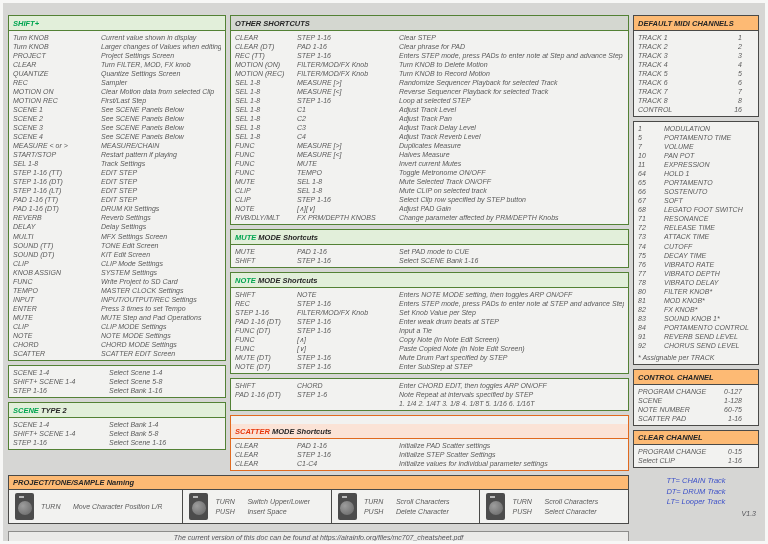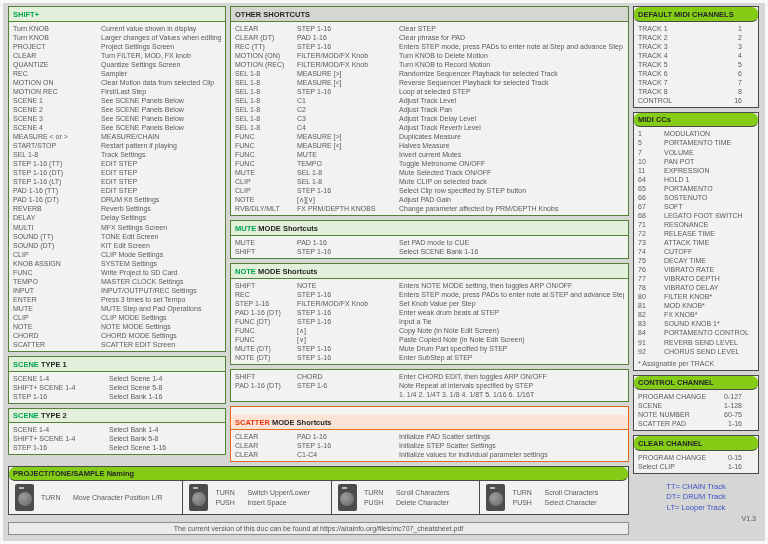--- a/index.html
+++ b/index.html
@@ -8,37 +8,38 @@
     background:#d6d6d4;
     border:3px solid #f7f7f6;
     font-family:"Liberation Sans", sans-serif;
     color:#5a5a5a;
   }
   .page {
     display:grid;
     grid-template-columns:218px 399px 126px;
     grid-template-rows:auto auto auto 1fr;
     column-gap:4px;
-    padding:3px 5px;
+    padding:12px 5px;
     height:100%;
+    font-style:italic;
   }
   .col { display:flex; flex-direction:column; min-width:0; }
   .col-left { grid-column:1; grid-row:1; }
   .col-mid  { grid-column:2; grid-row:1; }
   .col-right{ grid-column:3; grid-row:1 / span 4; }
   .naming-area { grid-column:1 / span 2; grid-row:2; }
   .footer-area { grid-column:1 / span 2; grid-row:3; margin-top:3px; }
 
   .panel { background:#f2f2f0; border:1.5px solid #538135; margin-bottom:4px; }
   .panel.gray   { border-color:#4a4a48; }
   .panel.orange { border-color:#e06a1f; }
 
   .hd { font-size:7.5px; font-weight:bold; color:#262626; padding:2.5px 4px 2px;
         border-bottom:1.5px solid #538135; background:#e2efda; white-space:nowrap; }
-  .panel.gray .hd   { border-bottom-color:#4a4a48; background:#84cc16;border-radius:6px; }
+  .panel.gray .hd   { border-bottom-color:#4a4a48; background:#fdba74; }
   .panel.orange .hd { border-bottom-color:#e06a1f; background:#fbe3d6;margin-top:8px; }
   .panel.midhead .hd{ background:#d4d7d0; }
   .accent-green { color:#00a550; }
   .accent-red   { color:#e8380d; }
 
   .rows { padding:2px 0 2px; }
   .row { display:flex; line-height:9.05px; font-size:7px; white-space:nowrap;
          padding:0 4px; overflow:hidden; }
   .row .k    { flex:0 0 88px; overflow:hidden; }
   .row .a    { flex:0 0 62px; overflow:hidden; }
@@ -265,23 +266,20 @@
           </div>
 
           <div class="row">
             <span class="k">SCATTER</span>
             <span class="desc">SCATTER EDIT Screen</span>
           </div>
         </div>
     </section>
 
     <section class="panel">
-      <div class="hd">
-        <span class="accent-green">SCENE</span><span> TYPE 1</span>
-      </div>
       <div class="rows">
 
           <div class="row">
             <span class="sk">SCENE 1-4</span>
             <span class="desc">Select Scene 1-4</span>
           </div>
 
           <div class="row">
             <span class="sk">SHIFT+ SCENE 1-4</span>
             <span class="desc">Select Scene 5-8</span>
@@ -631,21 +629,20 @@
           </div>
 
           <div class="row">
             <span class="mk">CONTROL</span>
             <span class="mv">16</span>
           </div>
         </div>
     </section>
 
     <section class="panel gray">
-      <div class="hd">MIDI CCs</div>
       <div class="rows">
 
           <div class="row">
             <span class="ccn">1</span>
             <span class="ccv">MODULATION</span>
           </div>
 
           <div class="row">
             <span class="ccn">5</span>
             <span class="ccv">PORTAMENTO TIME</span>

